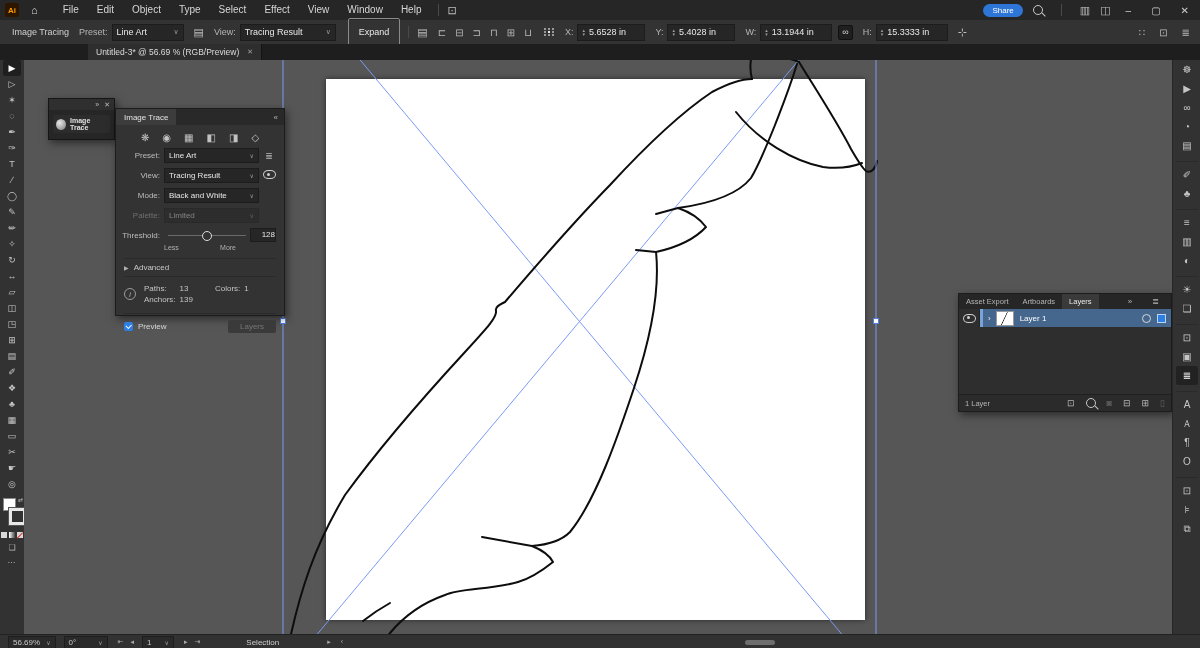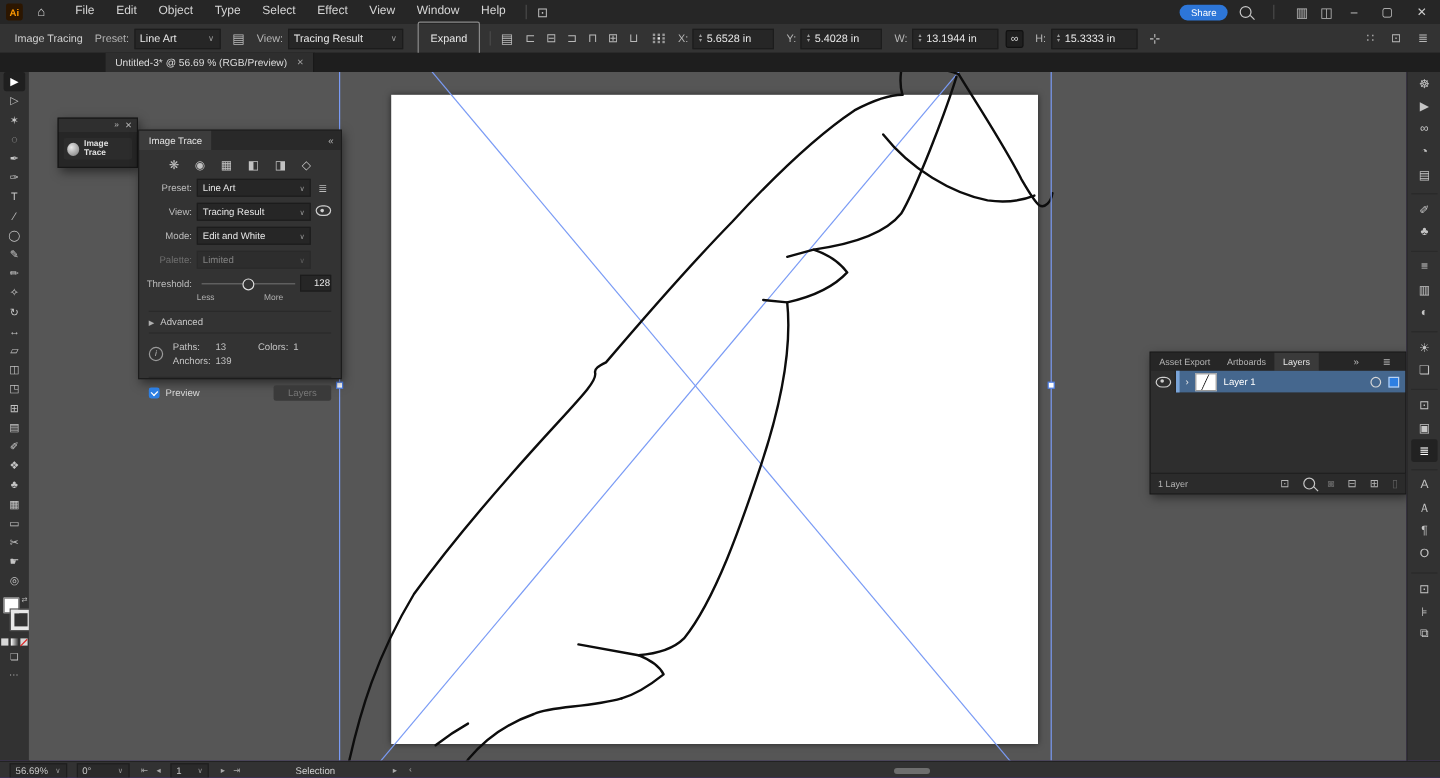--- a/index.html
+++ b/index.html
@@ -1,17 +1,17 @@
 <!DOCTYPE html>
 <html><head>
 <meta charset="utf-8">
 <style>
   html,body{margin:0;padding:0;background:#141414;}
   #app{position:relative;width:1200px;height:648px;overflow:hidden;
-       font-family:"Liberation Sans",sans-serif;background:#8b5cf6;color:#c8c8c8;
+       font-family:"Liberation Sans",sans-serif;background:#701a75;color:#c8c8c8;
        -webkit-user-select:none;user-select:none;}
   .abs{position:absolute;}
   
   .titlebar{left:0;top:0;width:1200px;height:20px;background:#262626;display:flex;align-items:center;}
   .ai-logo{width:14px;height:14px;margin-left:5px;background:#2c1600;color:#ff9a00;
            font-size:8px;font-weight:bold;display:flex;align-items:center;justify-content:center;border-radius:2px;}
   .home{margin-left:12px;font-size:11px;color:#cfcfcf;}
   .menus{display:flex;margin-left:16px;}
   .menus span{padding:0 9px;font-size:10px;color:#d6d6d6;line-height:20px;}
   .tb-sep{width:1px;height:12px;background:#4a4a4a;margin:0 8px;}
@@ -379,21 +379,21 @@
       <span class="l">View:</span>
       <span class="it-field">
         <span>Tracing Result</span>
         <span class="chev">∨</span>
       </span>
       <span class="it-extra"><span class="eye" style="display:inline-block"></span></span>
     </div>
     <div class="it-row">
       <span class="l">Mode:</span>
       <span class="it-field" style="margin-right:17px">
-        <span>Edit and White</span>
+        <span>Black and White</span>
         <span class="chev">∨</span>
       </span>
     </div>
     <div class="it-row disabled">
       <span class="l">Palette:</span>
       <span class="it-field" style="margin-right:17px">
         <span>Limited</span>
         <span class="chev">∨</span>
       </span>
     </div>

